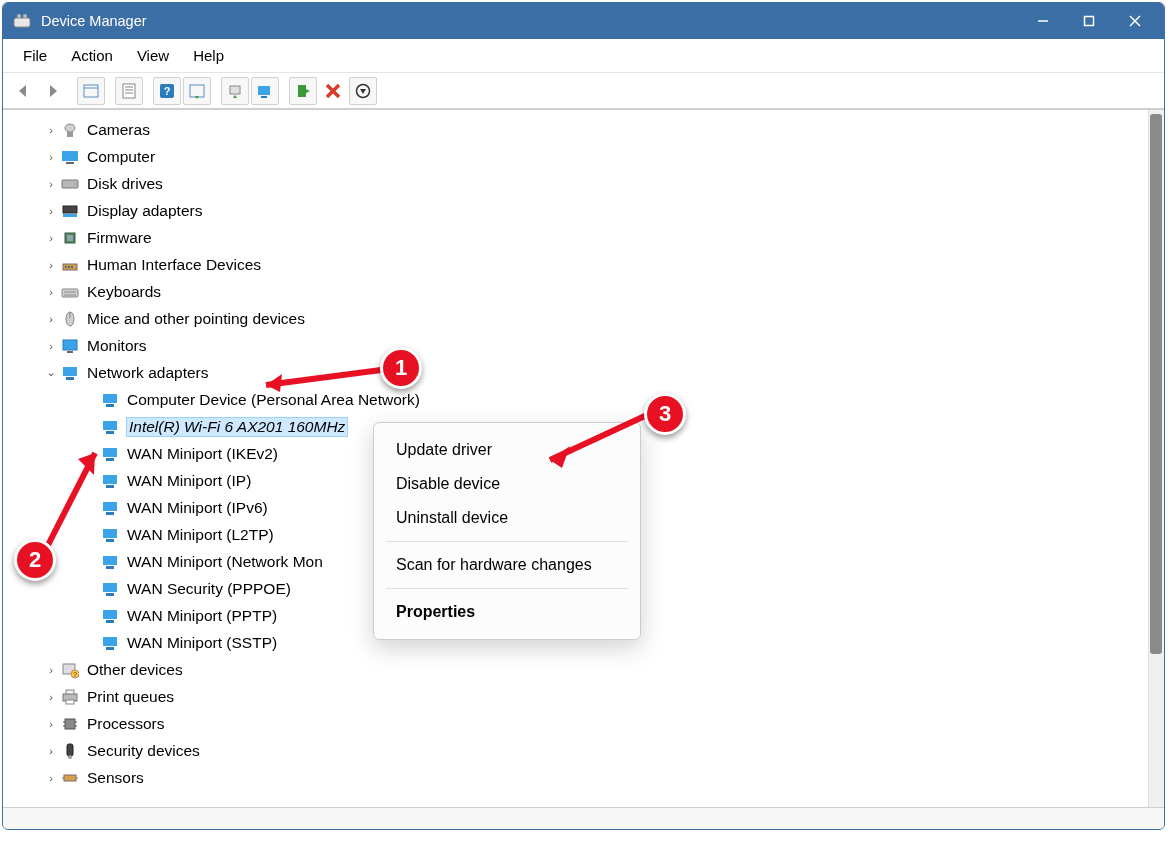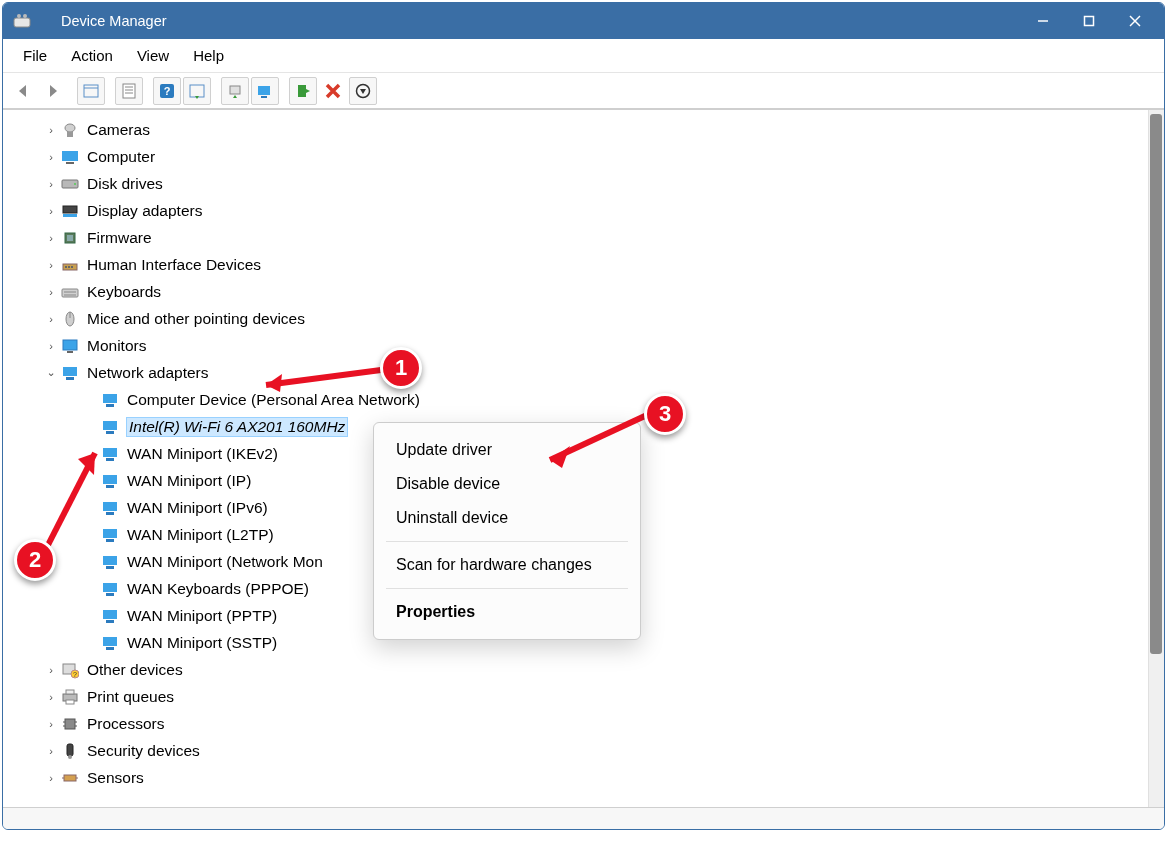--- a/index.html
+++ b/index.html
@@ -1,20 +1,20 @@
 <!DOCTYPE html>
 <html><head>
 <meta charset="utf-8">
 <style>
 * { margin: 0; padding: 0; box-sizing: border-box; font-family: "Segoe UI", Tahoma, sans-serif; }
 body { background: #fff; width: 1171px; height: 844px; position: relative; overflow: hidden; }
 
 .window { width: 1163px; height: 828px; margin: 2px; border: 1px solid #3a6ea5; border-radius: 6px; background: #fff; display: flex; flex-direction: column; overflow: hidden; }
 
-.titlebar { height: 36px; background: #3a6ea5; display: flex; align-items: center; padding: 0 6px 0 10px; color: #fff; gap: 20px; }
+.titlebar { height: 36px; background: #3a6ea5; display: flex; align-items: center; padding: 0 6px 0 10px; color: #fff; }
 .titlebar .app-icon { width: 18px; height: 18px; margin-right: 10px; display: inline-flex; align-items: center; justify-content: center; }
 .titlebar .title { font-size: 14.5px; flex: 1; }
 .win-controls { display: flex; }
 .win-btn { width: 46px; height: 36px; display: flex; align-items: center; justify-content: center; color: #fff; }
 .win-btn svg { width: 12px; height: 12px; }
 
 .menubar { height: 34px; display: flex; align-items: center; padding: 0 8px; font-size: 15px; border-bottom: 1px solid #e5e5e5; }
 .menubar .menu-item { padding: 6px 12px; }
 
 .toolbar { height: 36px; display: flex; align-items: center; padding: 0 6px; border-bottom: 1px solid #cfcfcf; gap: 2px; }
@@ -333,21 +333,21 @@
           </span>
           <span class="dev-label">WAN Miniport (Network Mon</span>
         </div>
         <div class="tree-row level2">
           <span class="dev-icon">
             <svg class="ico-net" width="18" height="18" viewBox="0 0 18 18">
               <rect x="2" y="3" width="14" height="9"></rect>
               <rect class="base" x="5" y="13" width="8" height="3"></rect>
             </svg>
           </span>
-          <span class="dev-label">WAN Keyboards (PPPOE)</span>
+          <span class="dev-label">WAN Security (PPPOE)</span>
         </div>
         <div class="tree-row level2">
           <span class="dev-icon">
             <svg class="ico-net" width="18" height="18" viewBox="0 0 18 18">
               <rect x="2" y="3" width="14" height="9"></rect>
               <rect class="base" x="5" y="13" width="8" height="3"></rect>
             </svg>
           </span>
           <span class="dev-label">WAN Miniport (PPTP)</span>
         </div>

